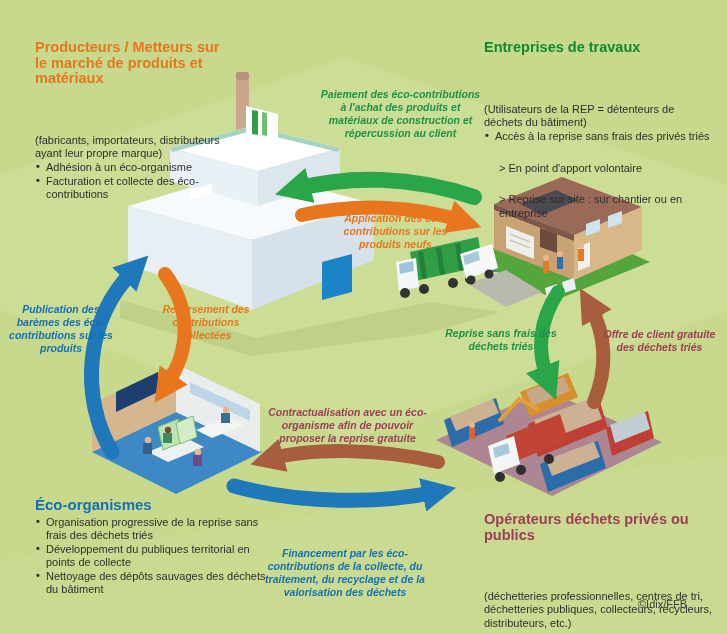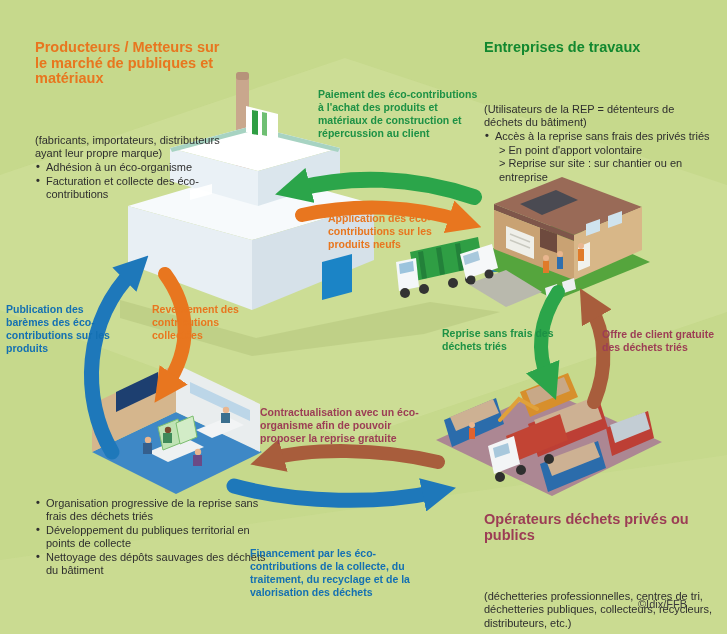--- a/index.html
+++ b/index.html
@@ -14,26 +14,26 @@
 
   .tblock{position:absolute;color:var(--body,#2e2e2e);font-size:11px;line-height:1.22;}
   .tblock .title{font-weight:bold;font-size:14.5px;line-height:1.07;margin-bottom:3px;}
   .title.orange{color:var(--orange);}
   .title.green{color:var(--green-dark);}
   .title.blue{color:var(--blue);}
   .title.maroon{color:var(--maroon);}
   .intro{margin-bottom:1px;margin-top:47px;}
   .b{position:relative;padding-left:11px;}
   .b::before{content:"\2022";position:absolute;left:1px;top:-1px;font-weight:bold;}
-  .sub{padding-left:15px;}
+  .sub{padding-left:15px;margin-top:18px;}
 
   .flow{
     position:absolute;
-    font-weight:bold;
-    font-size:10.5px;line-height:1.25;
+    font-style:italic;font-weight:bold;
+    font-size:10.5px;line-height:1.25;text-align:center;
   }
   .flow.green{color:var(--green-flow);}
   .flow.orange{color:var(--orange);}
   .flow.blue{color:var(--blue);}
   .flow.maroon{color:var(--maroon);}
 
   .credit{position:absolute;font-size:11px;color:#3d3d3d;text-align:center;}
 
   
   .ar{fill:none;stroke-linecap:round;}
@@ -195,35 +195,36 @@
       <path class="ar b" stroke-width="15" marker-end="url(#ah-b)" d="M 112 452 C 80 398, 84 320, 134 270"></path>
       <path class="ar o" stroke-width="14" marker-end="url(#ah-o)" d="M 165 274 C 190 308, 192 348, 166 386"></path>
       <path class="ar g" stroke-width="14" marker-end="url(#ah-g)" d="M 558 292 C 540 320, 536 350, 548 380"></path>
       <path class="ar br" stroke-width="14" marker-end="url(#ah-br)" d="M 594 402 C 608 368, 606 334, 590 306"></path>
       <path class="ar br" stroke-width="14" marker-end="url(#ah-br)" d="M 438 462 C 378 448, 310 448, 270 459"></path>
       <path class="ar b" stroke-width="15" marker-end="url(#ah-b)" d="M 234 486 C 300 504, 380 504, 436 492"></path>
     </g>
   </svg>
 
   <div class="tblock" style="left:35px;top:40px;width:200px;">
-    <div class="title orange">Producteurs / Metteurs sur le marché de publiques et matériaux</div>
+    <div class="title orange">Producteurs / Metteurs sur le marché de produits et matériaux</div>
     <div class="intro">(fabricants, importateurs, distributeurs ayant leur propre marque)</div>
     <div class="b">Adhésion à un éco-organisme</div>
     <div class="b">Facturation et collecte des éco-contributions</div>
   </div>
 
   <div class="tblock" style="left:484px;top:40px;width:228px;">
     <div class="title green">Entreprises de travaux</div>
     <div class="intro">(Utilisateurs de la REP = détenteurs de déchets du bâtiment)</div>
     <div class="b">Accès à la reprise sans frais des privés triés</div>
     <div class="sub">&gt; En point d'apport volontaire</div>
     <div class="sub">&gt; Reprise sur site : sur chantier ou en entreprise</div>
   </div>
 
   <div class="tblock" style="left:35px;top:497px;width:235px;">
+    <div class="title blue" style="font-size:15px;">Éco-organismes</div>
     <div class="b">Organisation progressive de la reprise sans frais des déchets triés</div>
     <div class="b">Développement du publiques territorial en points de collecte</div>
     <div class="b">Nettoyage des dépôts sauvages des déchets du bâtiment</div>
   </div>
 
   <div class="tblock" style="left:484px;top:512px;width:238px;">
     <div class="title maroon">Opérateurs déchets privés ou publics</div>
     <div class="intro">(déchetteries professionnelles, centres de tri, déchetteries publiques, collecteurs, recycleurs, distributeurs, etc.)</div>
   </div>
 

